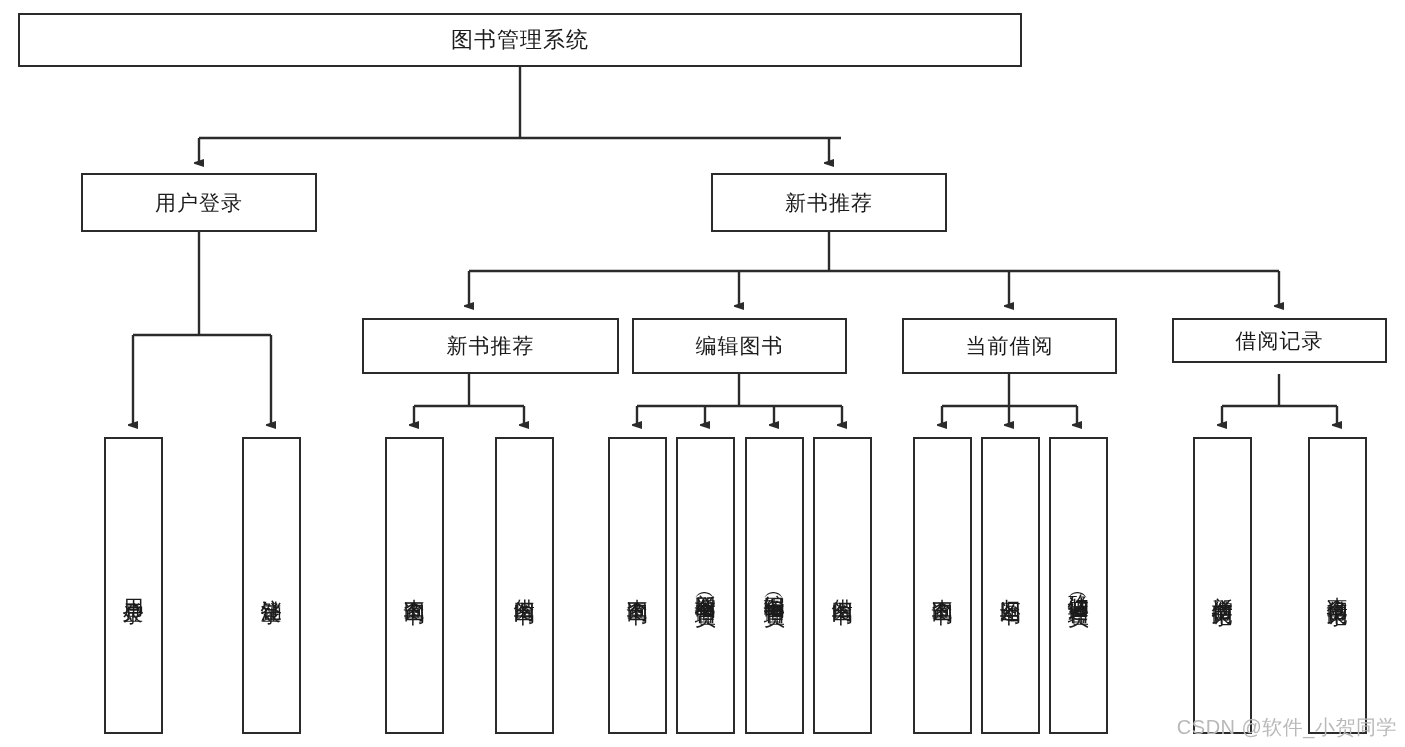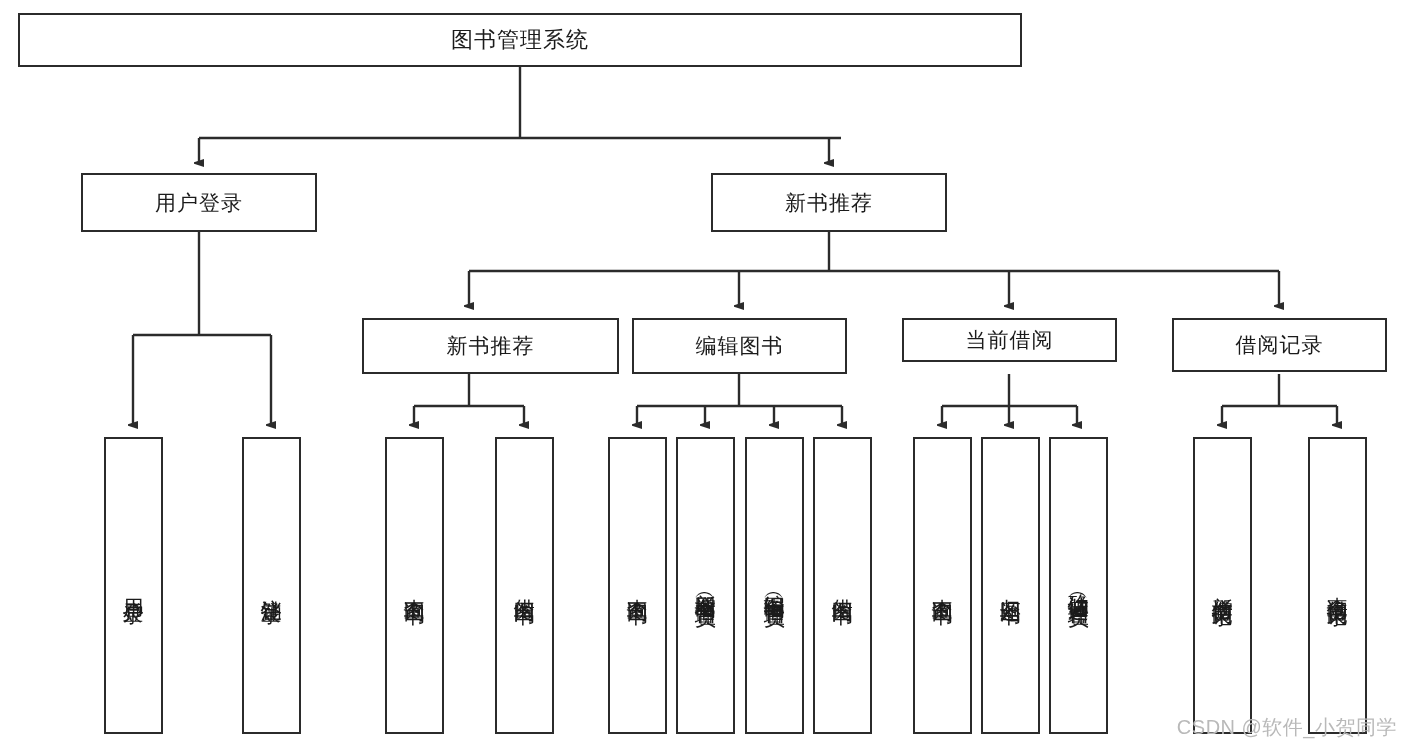--- a/index.html
+++ b/index.html
@@ -136,24 +136,24 @@
   <div class="node horiz" style="left:711px; top:173px; width:236px; height:59px;">
     <span>新书推荐</span>
   </div>
 
   <div class="node horiz" style="left:362px; top:318px; width:257px; height:56px;">
     <span>新书推荐</span>
   </div>
   <div class="node horiz" style="left:632px; top:318px; width:215px; height:56px;">
     <span>编辑图书</span>
   </div>
-  <div class="node horiz" style="left:902px; top:318px; width:215px; height:44px;">
+  <div class="node horiz" style="left:902px; top:318px; width:215px; height:56px;">
     <span>当前借阅</span>
   </div>
-  <div class="node horiz" style="left:1172px; top:318px; width:215px; height:54px;">
+  <div class="node horiz" style="left:1172px; top:318px; width:215px; height:45px;">
     <span>借阅记录</span>
   </div>
 
   <div class="node vert" style="left:104px; top:437px; width:59px; height:297px;">
     <span>用户登录</span>
   </div>
   <div class="node vert" style="left:242px; top:437px; width:59px; height:297px;">
     <span>注销登录</span>
   </div>
 

